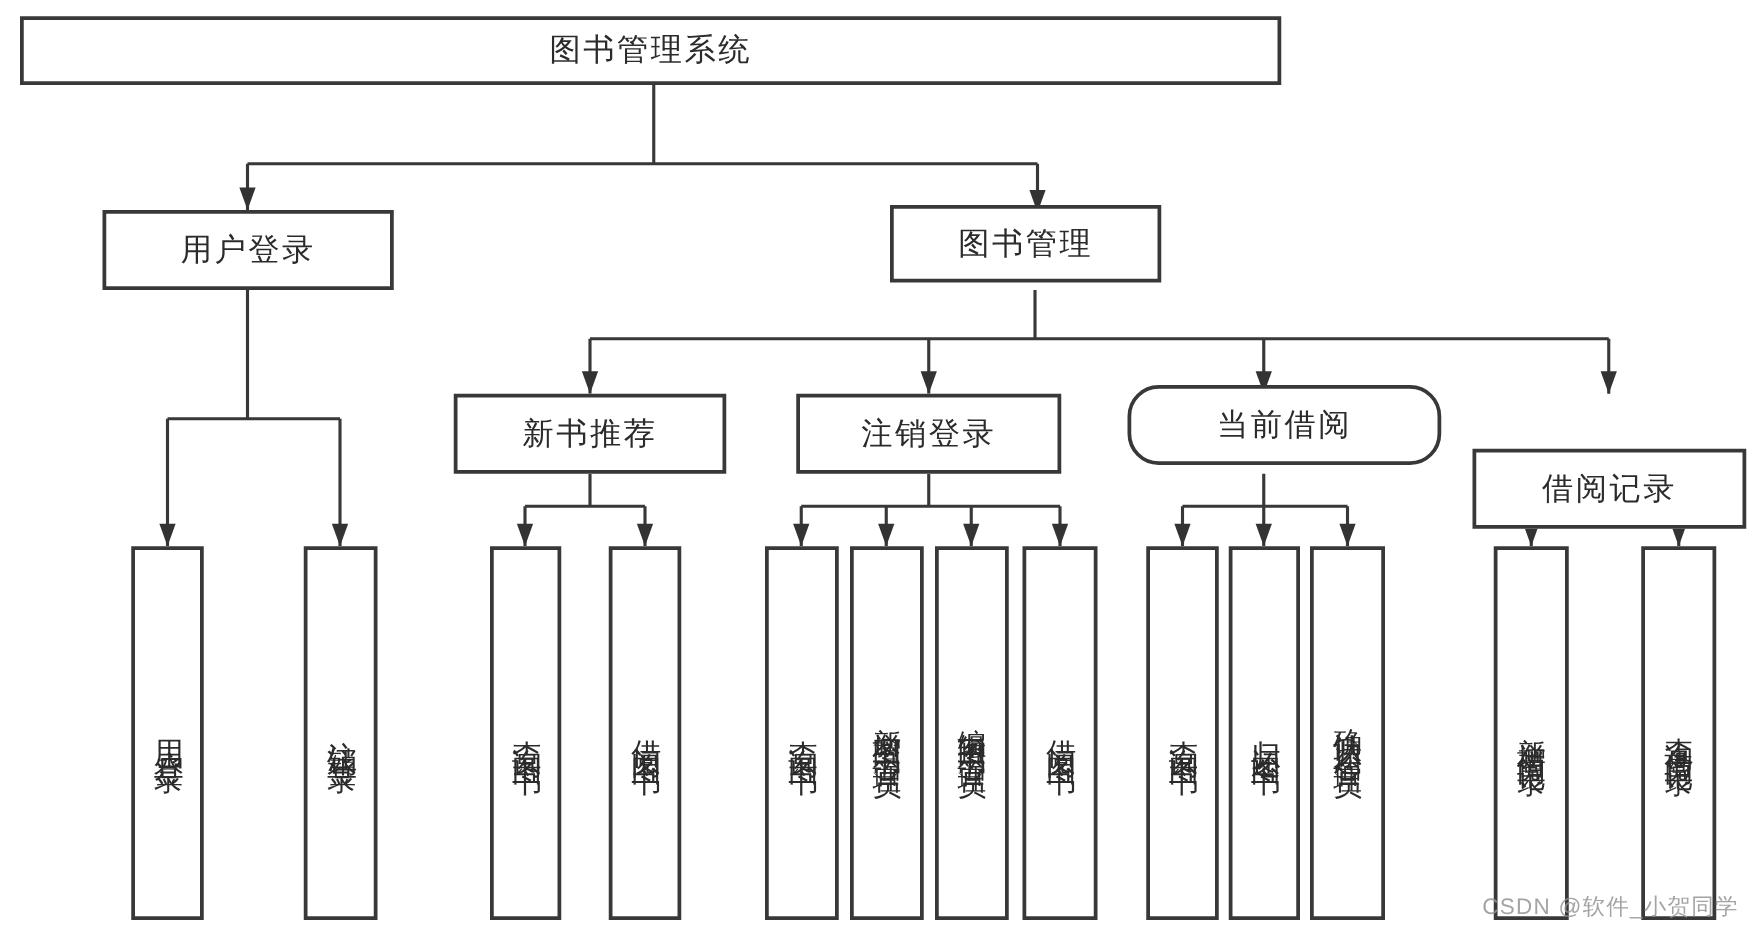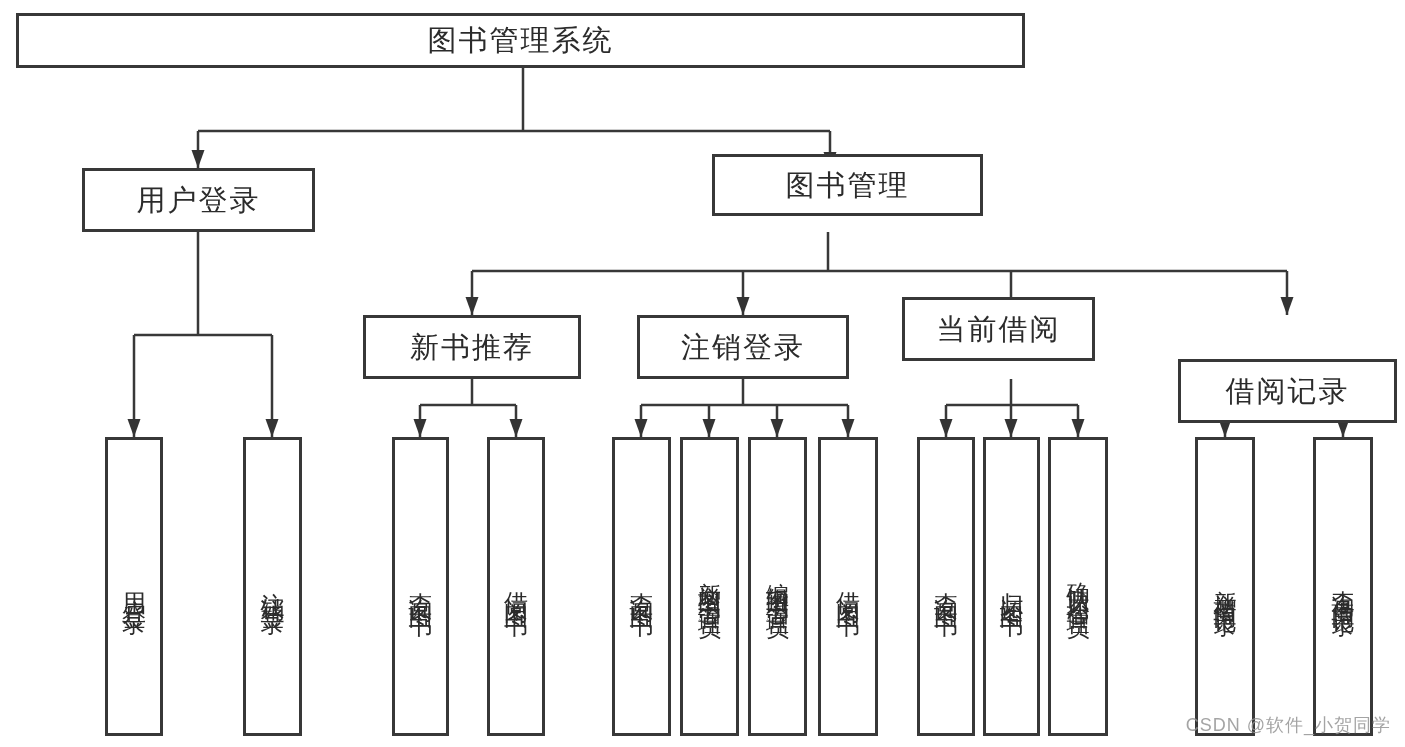--- a/index.html
+++ b/index.html
@@ -13,21 +13,21 @@
   #connectors{position:absolute;left:0;top:0;width:1405px;height:747px;z-index:1;}
   .box{
     position:absolute;
     background:#ffffff;
     border:3px solid #383838;
     box-sizing:border-box;
     display:flex;align-items:center;justify-content:center;
     z-index:2;
   }
   .hlabel{
-    font-size:29px;
+    font-size:25px;
     letter-spacing:2px;
     color:#2b2b2b;
     white-space:nowrap;
     line-height:1;
   }
   .vtext{
     writing-mode:vertical-rl;
     text-orientation:mixed;
     font-size:24px;
     letter-spacing:7px;
@@ -82,31 +82,31 @@
     </g>
   </svg>
 
   <div class="box" style="left:16px;top:13px;width:1009px;height:55px;">
     <span class="hlabel">图书管理系统</span>
   </div>
 
   <div class="box" style="left:82px;top:168px;width:233px;height:64px;">
     <span class="hlabel">用户登录</span>
   </div>
-  <div class="box" style="left:712px;top:154px;width:271px;height:62px;">
+  <div class="box" style="left:712px;top:164px;width:217px;height:62px;">
     <span class="hlabel">图书管理</span>
   </div>
 
   <div class="box" style="left:363px;top:315px;width:218px;height:64px;">
     <span class="hlabel">新书推荐</span>
   </div>
   <div class="box" style="left:637px;top:315px;width:212px;height:64px;">
     <span class="hlabel">注销登录</span>
   </div>
-  <div class="box" style="left:902px;top:297px;width:193px;height:64px;">
+  <div class="box" style="left:902px;top:308px;width:251px;height:64px;border-radius:25px;">
     <span class="hlabel">当前借阅</span>
   </div>
   <div class="box" style="left:1178px;top:315px;width:219px;height:64px;margin-top:44px;">
     <span class="hlabel">借阅记录</span>
   </div>
 
   <div class="box" style="left:105px;top:437px;width:58px;height:299px;">
     <span class="vtext">用户登录</span>
   </div>
   <div class="box" style="left:243px;top:437px;width:59px;height:299px;">

